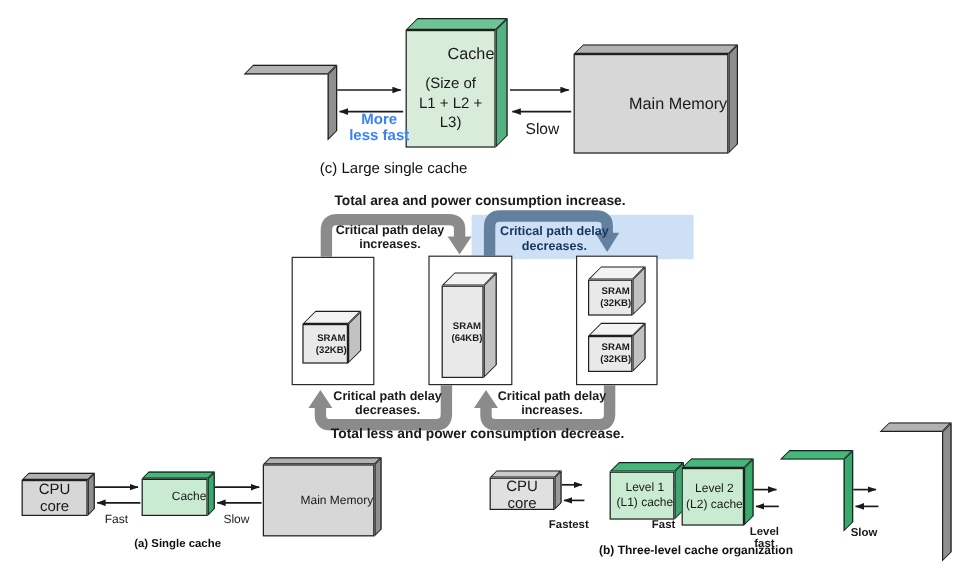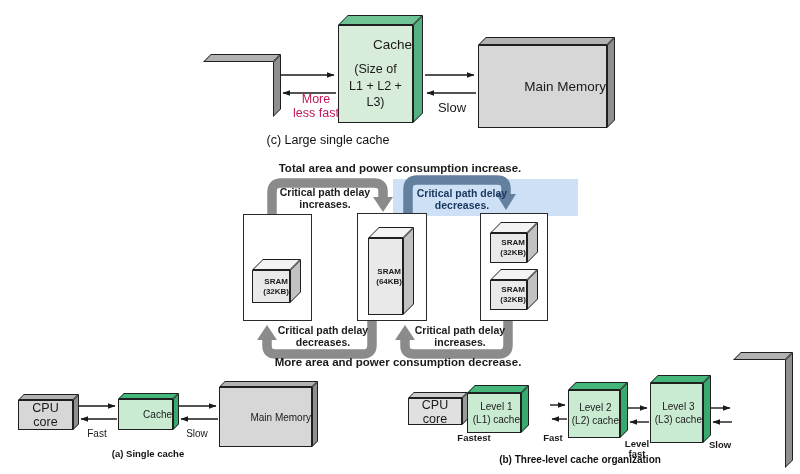--- a/index.html
+++ b/index.html
@@ -30,21 +30,21 @@
   .t145{font-size:14.5px;} .t135{font-size:13.5px;} .t125{font-size:12.5px;}
   .t105{font-size:10.5px;} .t10{font-size:10px;} .t8{font-size:8px;font-weight:bold;line-height:1.2;}
 
   
   .obox{position:absolute;background:#fff;border:1.6px solid #2a2a2a;box-sizing:border-box;}
 
   
   .txt{position:absolute;text-align:center;white-space:pre-line;line-height:1.15;}
   .bold{font-weight:bold;}
   .navy{color:#17365d;}
-  .red{color:#be185d;font-weight:normal;}
+  .red{color:#3b82f6;font-weight:bold;}
   .cap{color:#111;}
 </style>
 </head>
 <body>
 
 <div class="canvas">
 
   <div class="abs" style="left:393px;top:179px;width:185px;height:37px;background:#cde0f5;"></div>
 
   <svg class="overlay" width="800" height="474">
@@ -169,21 +169,21 @@
 
   <div class="txt bold t105" style="left:275px;top:186px;width:100px;">Critical path delay
 increases.</div>
   <div class="txt bold navy t105" style="left:412px;top:187px;width:100px;">Critical path delay
 decreases.</div>
   <div class="txt bold t105" style="left:273px;top:324px;width:100px;">Critical path delay
 decreases.</div>
   <div class="txt bold t105" style="left:410px;top:324px;width:100px;">Critical path delay
 increases.</div>
 
-  <div class="txt bold" style="left:256px;top:356px;width:284px;font-size:11.5px;">More area and power consumption decrease.</div>
+  <div class="txt bold" style="left:256px;top:356px;width:284px;font-size:11.5px;">Total less and power consumption decrease.</div>
 
   <div class="b3d gray" style="left:18px;top:394px;--w:55px;--h:30px;--d:6px;">
     <div class="t"></div>
     <div class="s"></div>
     <div class="f">
         <span class="lbl" style="font-size:12.5px;">CPU core</span>
       </div>
   </div>
 
   <div class="b3d green-b" style="left:118px;top:393px;--w:55px;--h:31px;--d:6px;">
@@ -207,45 +207,41 @@
   <div class="txt cap" style="left:86px;top:449px;width:124px;font-size:9.5px;font-weight:600;">(a) Single cache</div>
 
   <div class="b3d gray-lt" style="left:408px;top:392px;--w:54px;--h:27px;--d:6px;">
     <div class="t"></div>
     <div class="s"></div>
     <div class="f">
         <span class="lbl" style="font-size:12.5px;">CPU core</span>
       </div>
   </div>
 
-  <div class="b3d green-b" style="left:467px;top:385px;--w:54px;--h:40px;--d:8px;">
+  <div class="b3d green-b" style="left:508px;top:385px;--w:54px;--h:40px;--d:8px;">
     <div class="t"></div>
     <div class="s"></div>
     <div class="f">
         <span class="lbl t10" style="line-height:1.3;">Level 1
 (L1) cache</span>
       </div>
   </div>
 
   <div class="b3d green-b" style="left:568px;top:382px;--w:52px;--h:48px;--d:8px;">
     <div class="t"></div>
     <div class="s"></div>
     <div class="f">
         <span class="lbl t10" style="line-height:1.3;">Level 2
 (L2) cache</span>
       </div>
   </div>
 
   <div class="b3d green-b" style="left:650px;top:375px;--w:53px;--h:60px;--d:8px;">
     <div class="t"></div>
     <div class="s"></div>
-    <div class="f">
-        <span class="lbl t10" style="line-height:1.3;">Level 3
-(L3) cache</span>
-      </div>
   </div>
 
   <div class="b3d gray" style="left:733px;top:352px;--w:52px;--h:108px;--d:8px;">
     <div class="t"></div>
     <div class="s"></div>
   </div>
 
   <div class="txt" style="left:454px;top:433px;width:40px;font-size:9.5px;font-weight:600;">Fastest</div>
   <div class="txt" style="left:536px;top:433px;width:34px;font-size:9.5px;font-weight:600;">Fast</div>
   <div class="txt" style="left:620px;top:439px;width:34px;font-size:9.5px;font-weight:600;line-height:1.05;">Level

